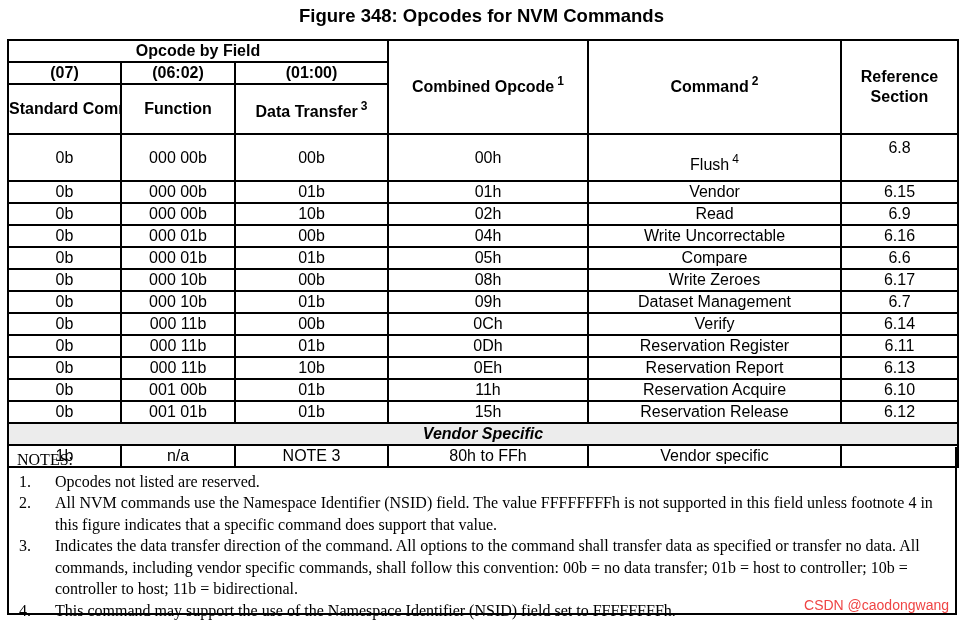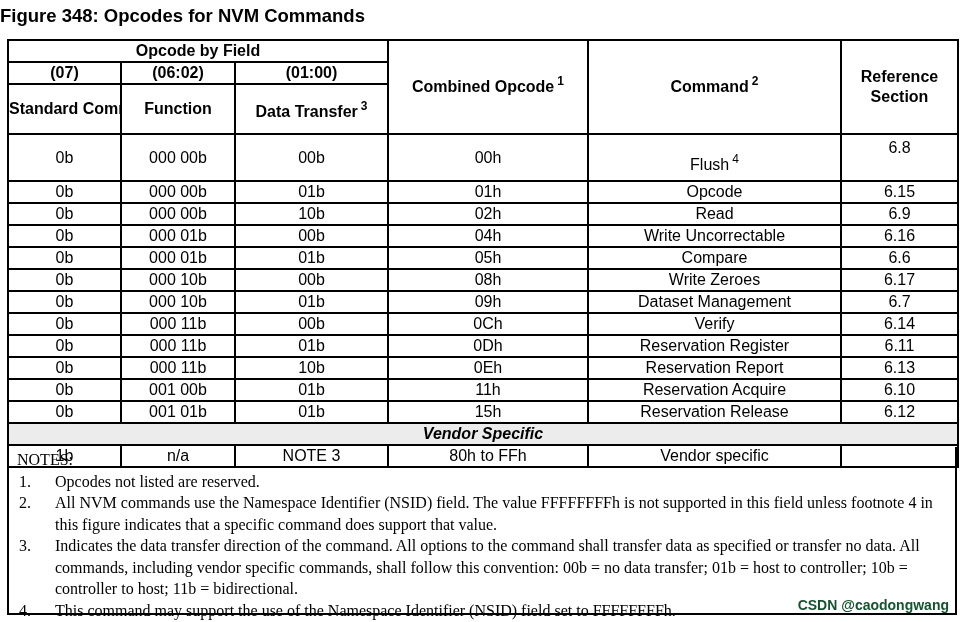--- a/index.html
+++ b/index.html
@@ -1,39 +1,39 @@
 <!DOCTYPE html>
 <html><head>
 <meta charset="utf-8">
 <style>
   html, body { margin: 0; padding: 0; background: #ffffff; }
   body { width: 963px; height: 622px; position: relative; overflow: hidden;
          font-family: "Liberation Sans", sans-serif; color: #000; }
-  .fig-title { position: absolute; left: 0; top: 5px; width: 963px; 
+  .fig-title { position: absolute; left: 0; top: 5px; width: 963px; text-align: center;
                font-weight: bold; font-size: 18.5px; }
   table.opc { position: absolute; left: 7px; top: 39px; width: 950px;
               border-collapse: collapse; table-layout: fixed; font-size: 16px; }
   table.opc td, table.opc th { border: 2px solid #000; padding: 0; text-align: center;
               vertical-align: middle; line-height: 18px; overflow: hidden; white-space: nowrap; }
   table.opc th { font-weight: bold; font-size: 16px; }
   th.hdr-group { height: 20px; }
   th.hdr-bits { height: 20px; }
   th.hdr-names { height: 42px; white-space: normal; }
   sup { font-size: 12px; vertical-align: 7px; line-height: 0; margin-left: 3px; }
   tr.row-first td { height: 30px; }
   tr.row td { height: 20px; }
   td.vendor-band { background: #ececec; font-style: italic; font-weight: bold; height: 20px; }
   .notes { position: absolute; left: 7px; top: 447px; width: 946px; height: 166px;
            border: 2px solid #000; border-top: none; font-size: 16px; line-height: 21.5px; font-family: Liberation Serif, serif; }
   .notes .notes-head { padding-left: 8px; margin-top: 2px; }
   .note { display: flex; padding-left: 10px; }
   .note .num { width: 36px; flex: 0 0 36px; }
   .note .txt { flex: 1; padding-right: 21px; }
-  .watermark { position: absolute; right: 14px; bottom: 9px; color: #14532d; font-size: 14px;
-               background: rgba(255,255,255,0.6); font-weight: bold; }
+  .watermark { position: absolute; right: 14px; bottom: 9px; color: #ef4444; font-size: 14px;
+               background: rgba(255,255,255,0.6); }
 </style>
 </head>
 <body>
 
 <div class="fig-title">Figure 348: Opcodes for NVM Commands</div>
 
 <table class="opc">
   <colgroup>
     <col style="width:113px">
       <col style="width:114px">
@@ -67,21 +67,21 @@
       <td>00b</td>
       <td>00h</td>
       <td style="padding-top:15px"><span>Flush</span><sup>4</sup></td>
       <td style="vertical-align:top;padding-top:4px">6.8</td>
     </tr>
     <tr class="row">
       <td>0b</td>
       <td>000 00b</td>
       <td>01b</td>
       <td>01h</td>
-      <td>Opcode</td>
+      <td>Vendor</td>
       <td>6.15</td>
     </tr>
     <tr class="row">
       <td>0b</td>
       <td>000 00b</td>
       <td>10b</td>
       <td>02h</td>
       <td>Read</td>
       <td>6.9</td>
     </tr>

